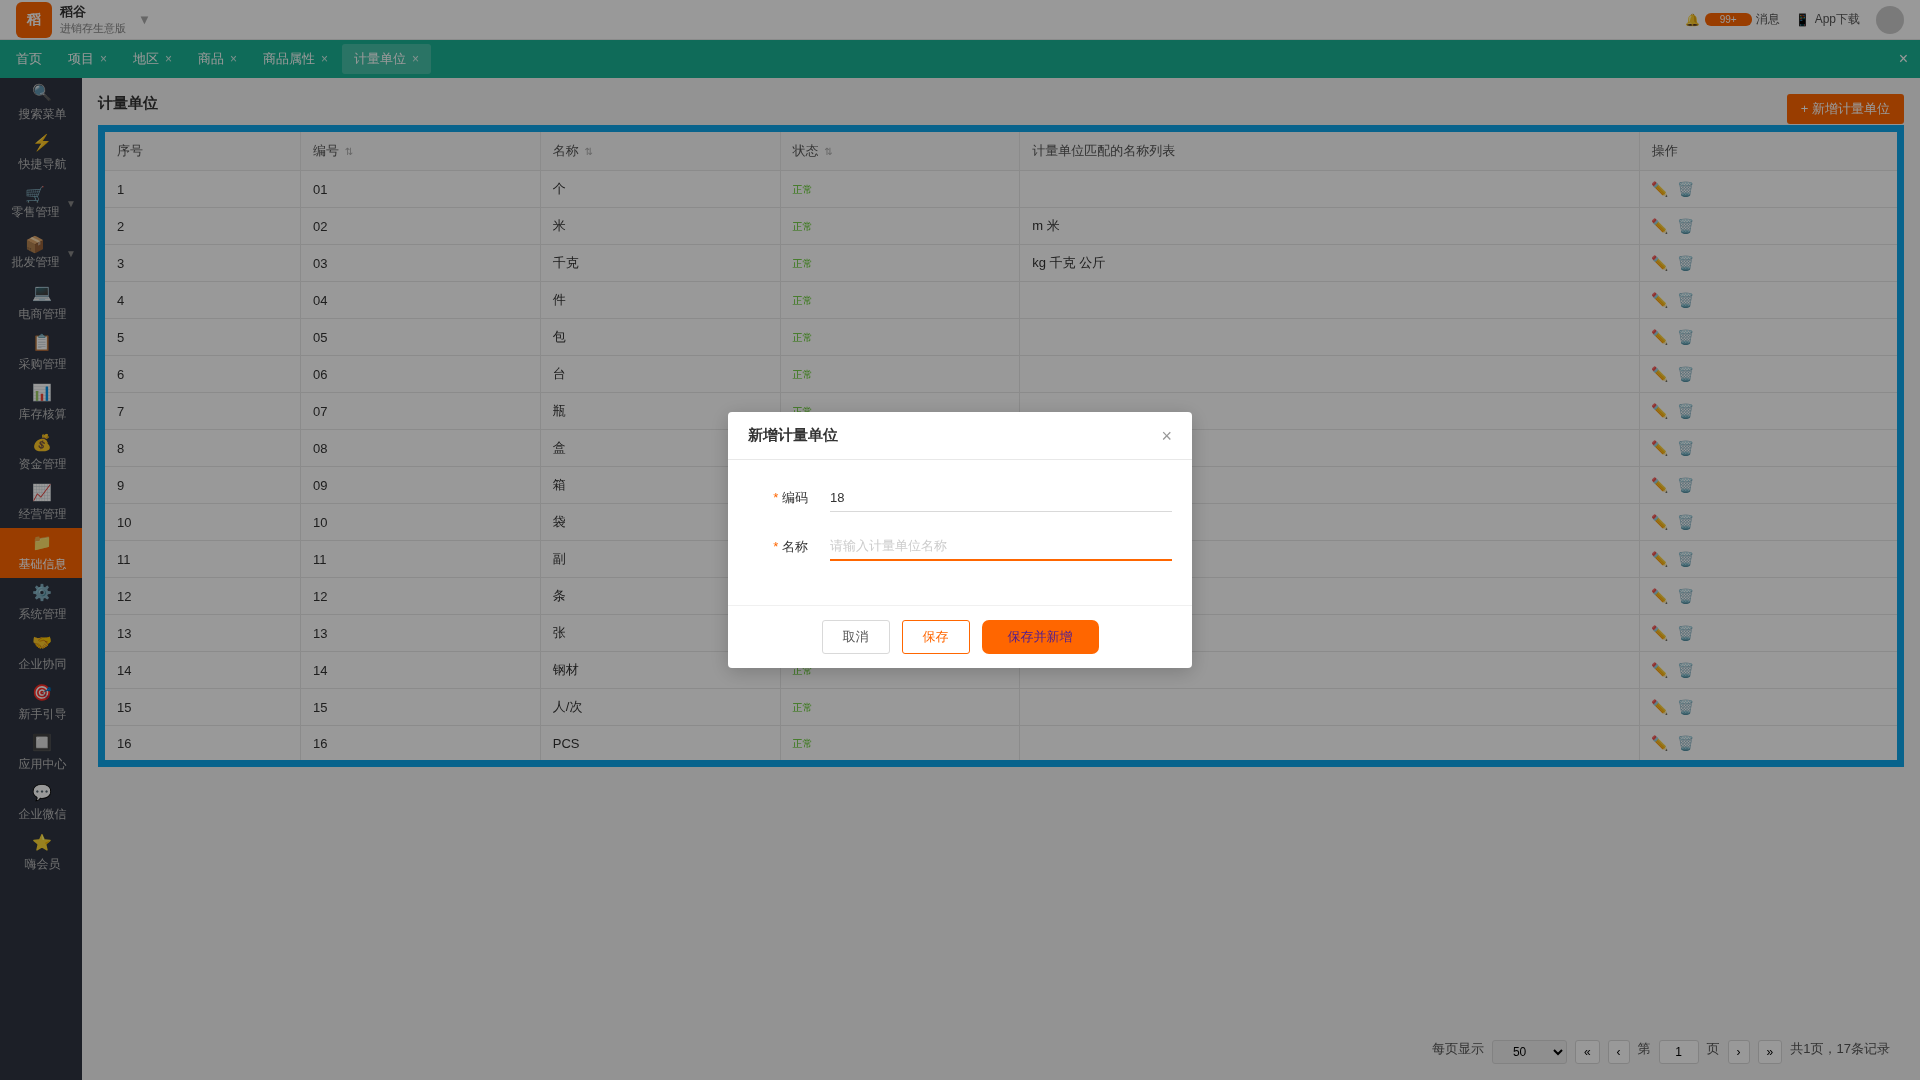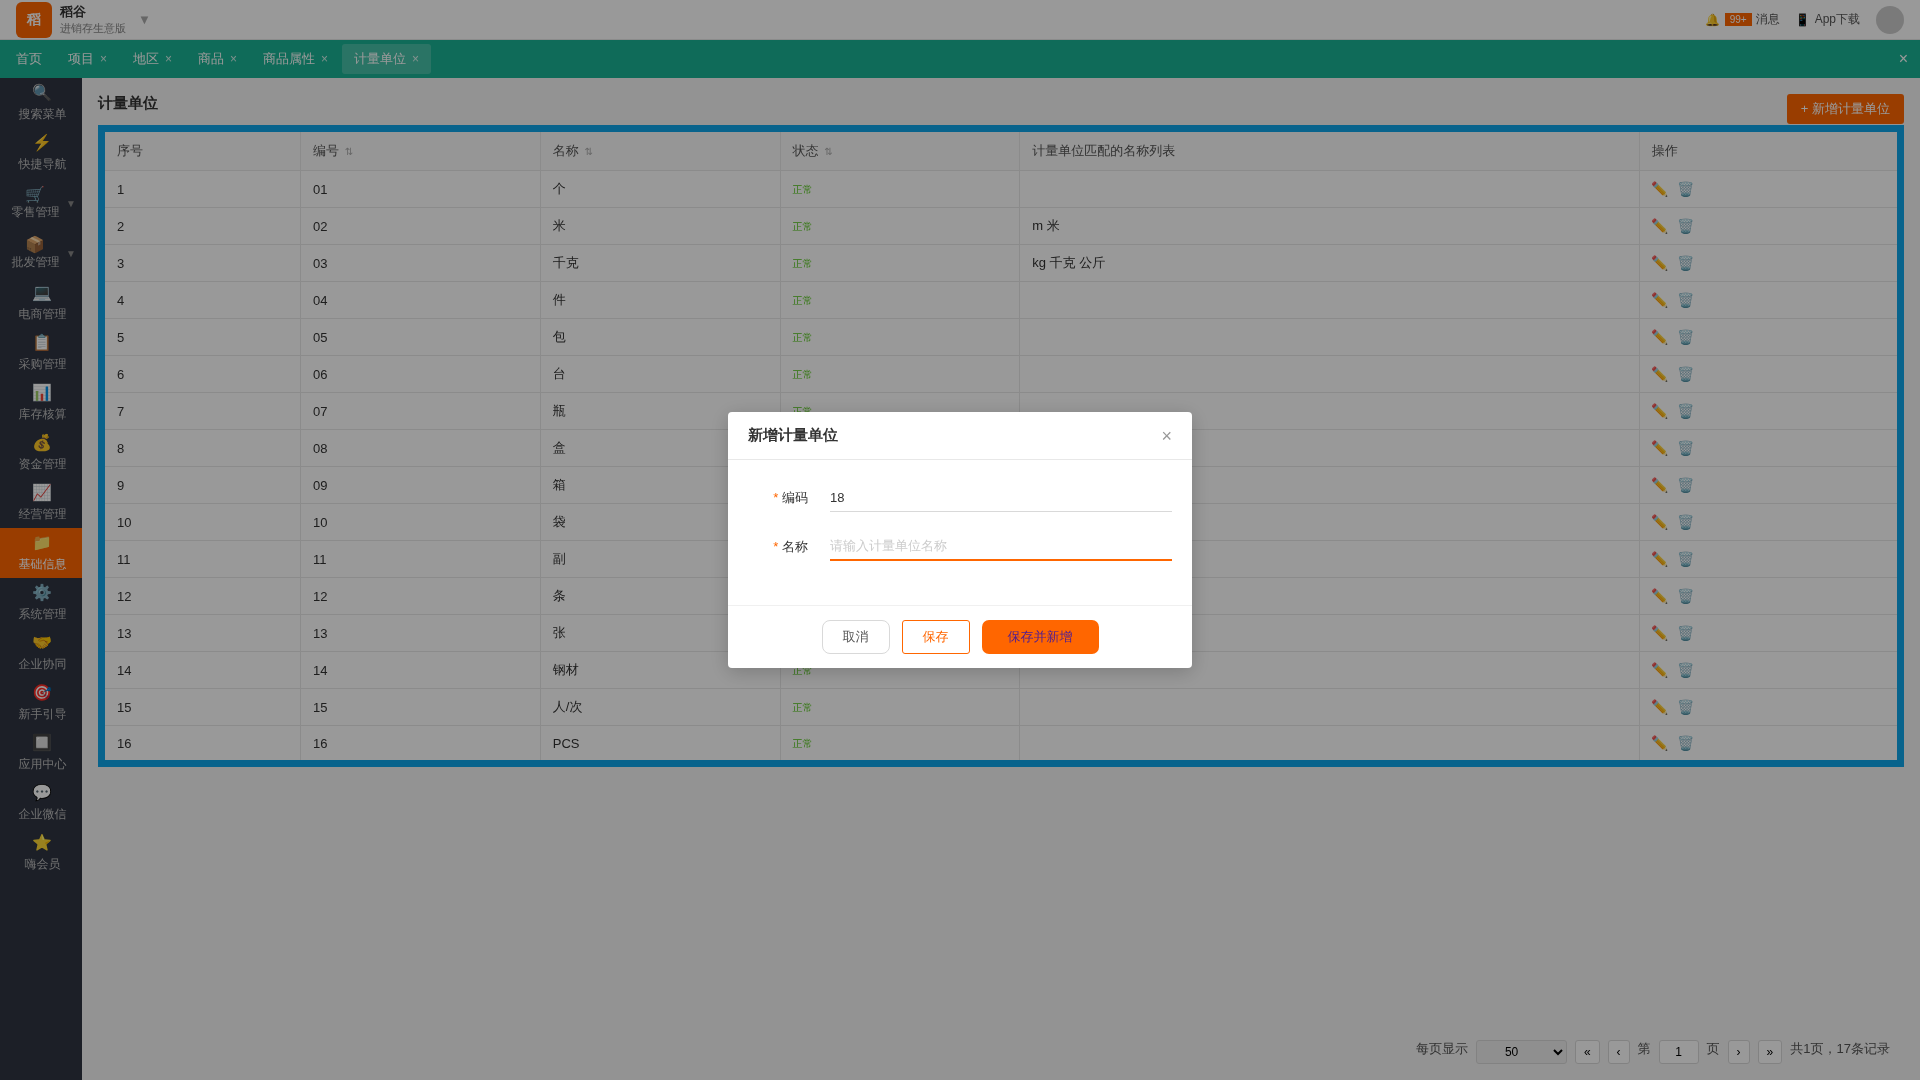--- a/index.html
+++ b/index.html
@@ -42,23 +42,23 @@
       display: flex;
       align-items: center;
       gap: 4px;
       color: #555;
       font-size: 12px;
       cursor: pointer;
     }
     .badge {
       background: #f60;
       color: white;
-      border-radius: 0;
+      border-radius: 6px;
       font-size: 10px;
-      padding: 1px 5px;
+      padding: 1px 15px;
     }
     .avatar {
       width: 28px;
       height: 28px;
       background: #ccc;
       border-radius: 50%;
     }
 
     
     .tab-bar {
@@ -215,21 +215,21 @@
       position: absolute;
       bottom: 16px;
       right: 30px;
       display: flex;
       gap: 8px;
       font-size: 13px;
       color: #555;
     }
     .page-size-select {
       border: 1px solid #d9d9d9;
-      padding: 3px 24px;
+      padding: 3px 16px;
       border-radius: 3px;
       font-size: 12px;
     }
     .page-nav-btn {
       border: 1px solid #d9d9d9;
       background: white;
       padding: 3px 8px;
       border-radius: 3px;
       cursor: pointer;
       font-size: 12px;
@@ -316,21 +316,21 @@
       padding: 14px 20px;
       display: flex;
       justify-content: center;
       gap: 12px;
       border-top: 1px solid #f0f0f0;
     }
     .btn-cancel {
       border: 1px solid #d9d9d9;
       background: white;
       padding: 7px 20px;
-      border-radius: 8px;
+      border-radius: 3px;
       cursor: pointer;
       font-size: 13px;
       color: #555;
     }
     .btn-save {
       border: 1px solid #f60;
       background: white;
       padding: 7px 20px;
       border-radius: 3px;
       cursor: pointer;

